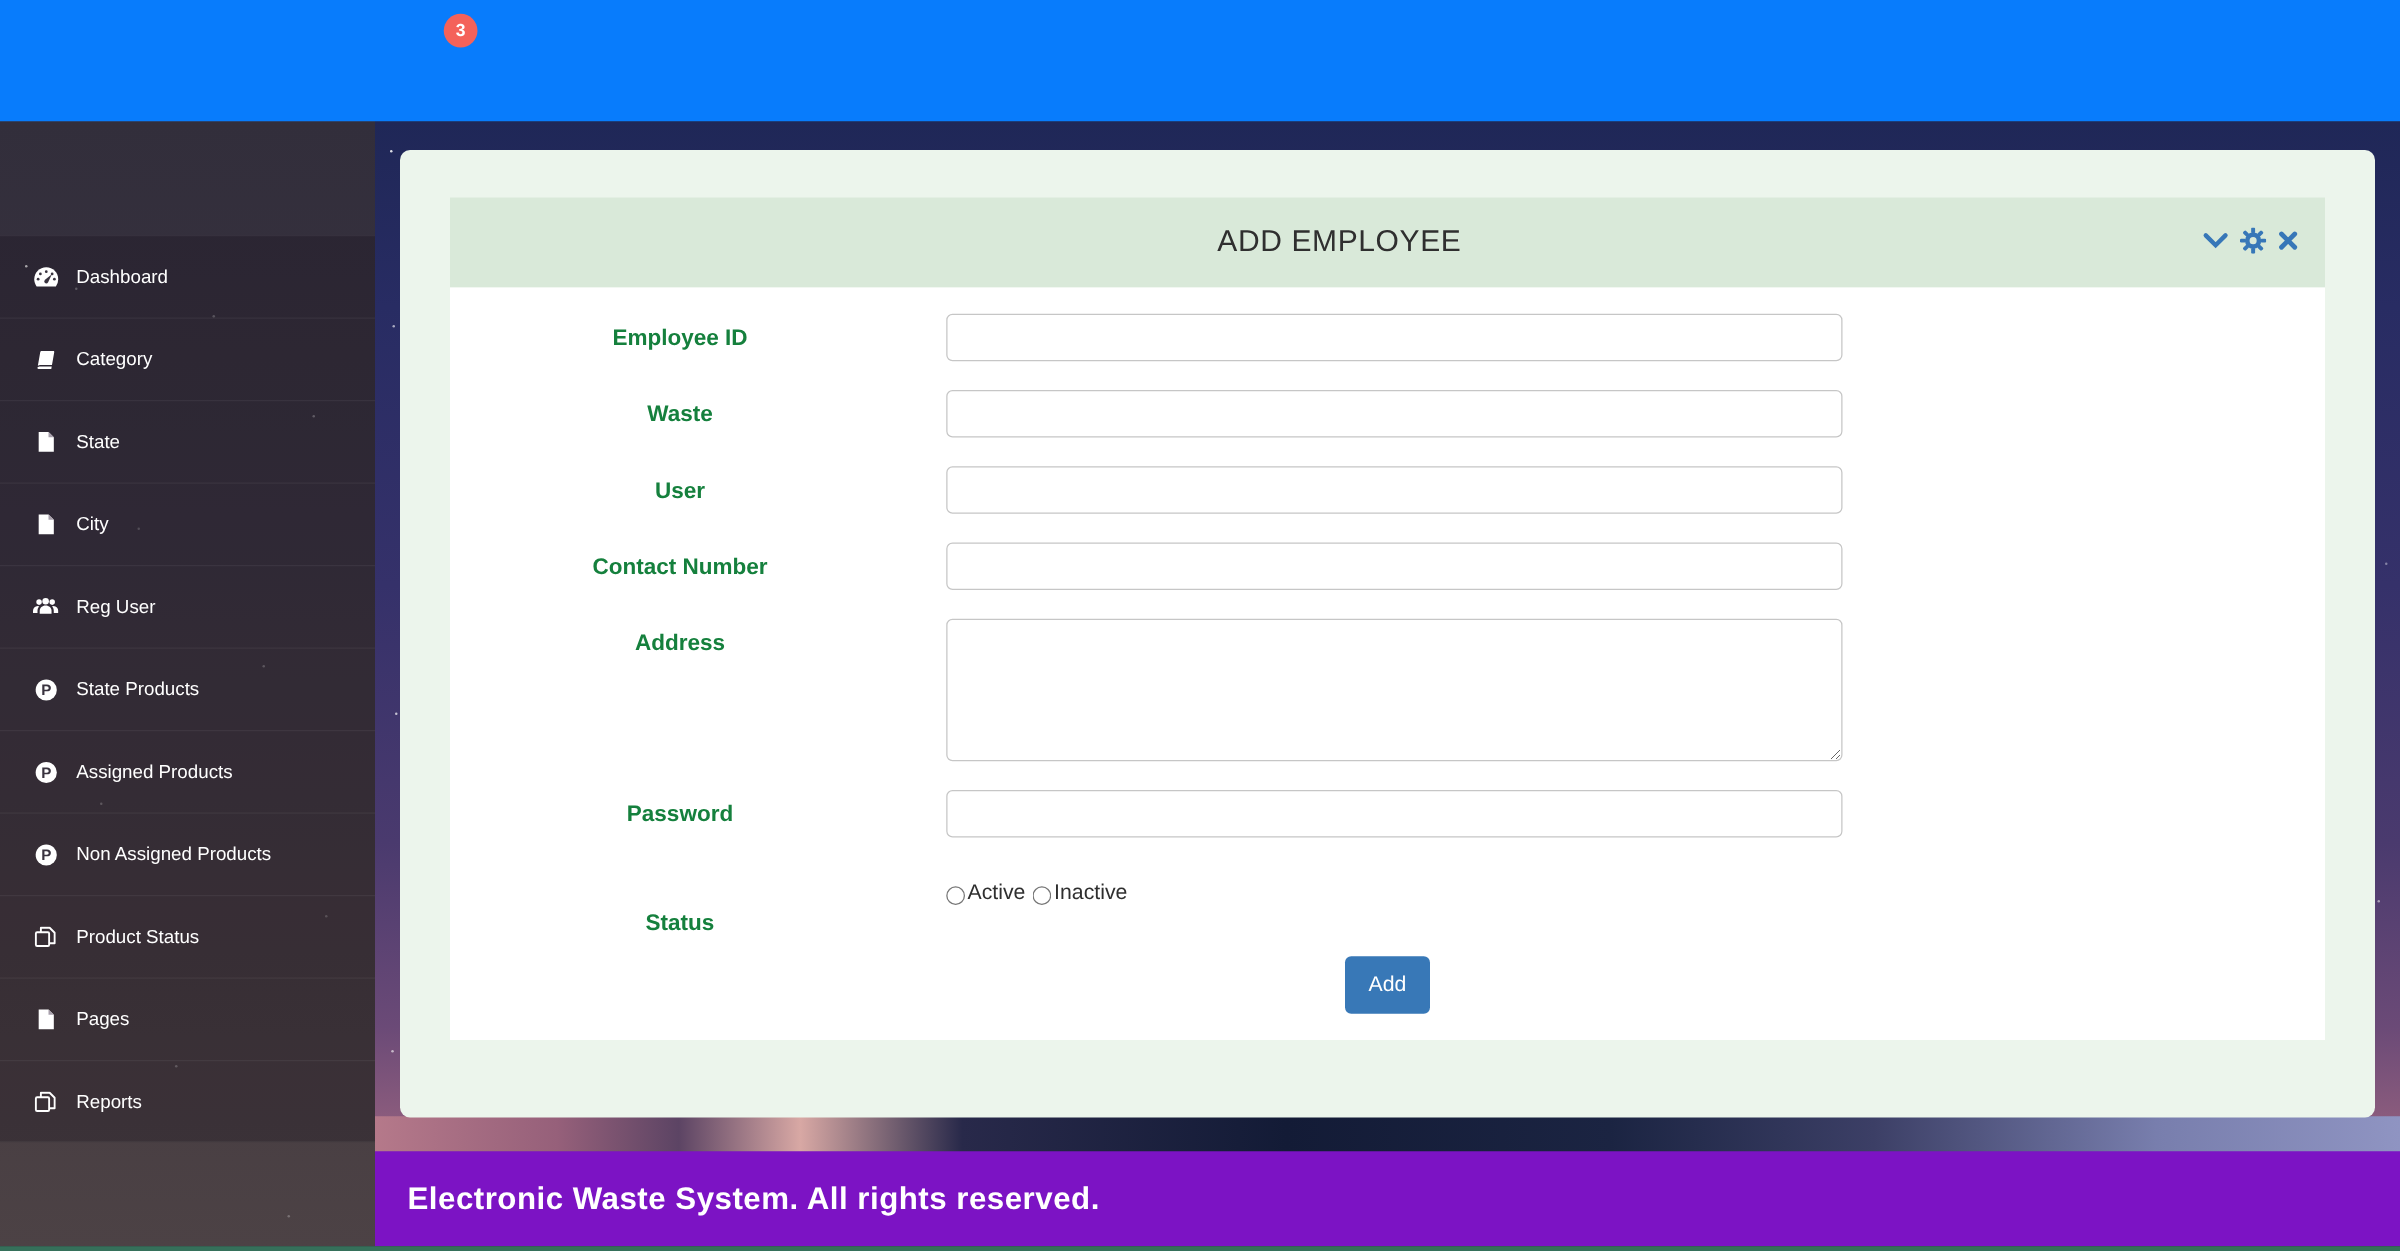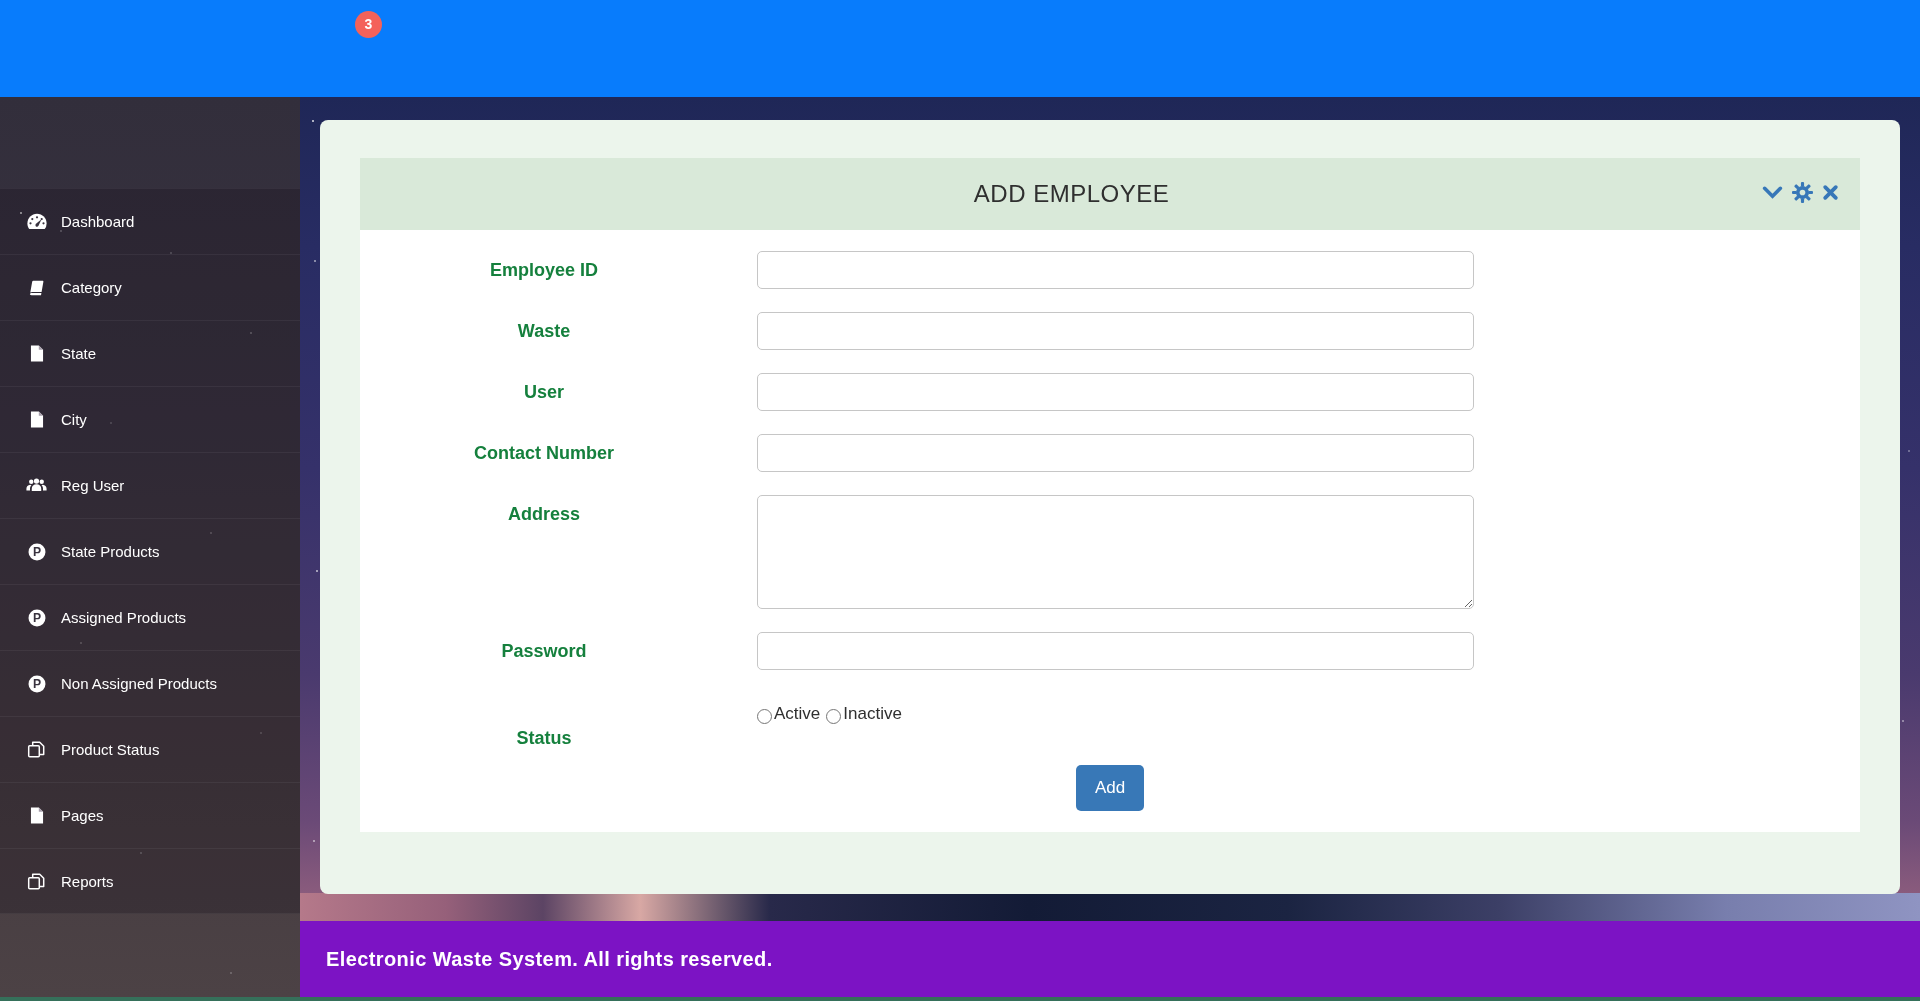--- a/index.html
+++ b/index.html
@@ -86,21 +86,21 @@
   .radio-group{margin-left:29px;display:flex;align-items:center;font-size:17px;color:#2f2f2f;}
   .radio-group input[type=radio]{width:15px;height:15px;margin:0 2px 0 0;accent-color:#777;}
   .radio-opt{display:flex;align-items:flex-end;}
   .radio-opt + .radio-opt{margin-left:6px;}
   .submit-row{margin-top:40px;text-align:center;}
   .btn-add{width:68px;height:46px;background:#3878b7;color:#fff;border:none;border-radius:5px;
            font-size:17px;font-family:"Liberation Sans",sans-serif;cursor:pointer;}
 
   
   .footer{position:absolute;left:300px;top:921px;width:1620px;height:76px;background:#7c13c4;
-          color:#fff;font-weight:bold;font-size:20px;letter-spacing:.4px;
+          color:#fff;font-weight:bold;font-size:25px;letter-spacing:.4px;
           display:flex;align-items:center;padding-left:26px;}
   .bottom-strip{position:absolute;left:0;top:997px;width:1920px;height:4px;background:#35705a;}
 </style>
 </head>
 <body>
 
 <div id="app">
 
   <div class="topbar"></div>
   <div class="brand">ADMIN</div>

